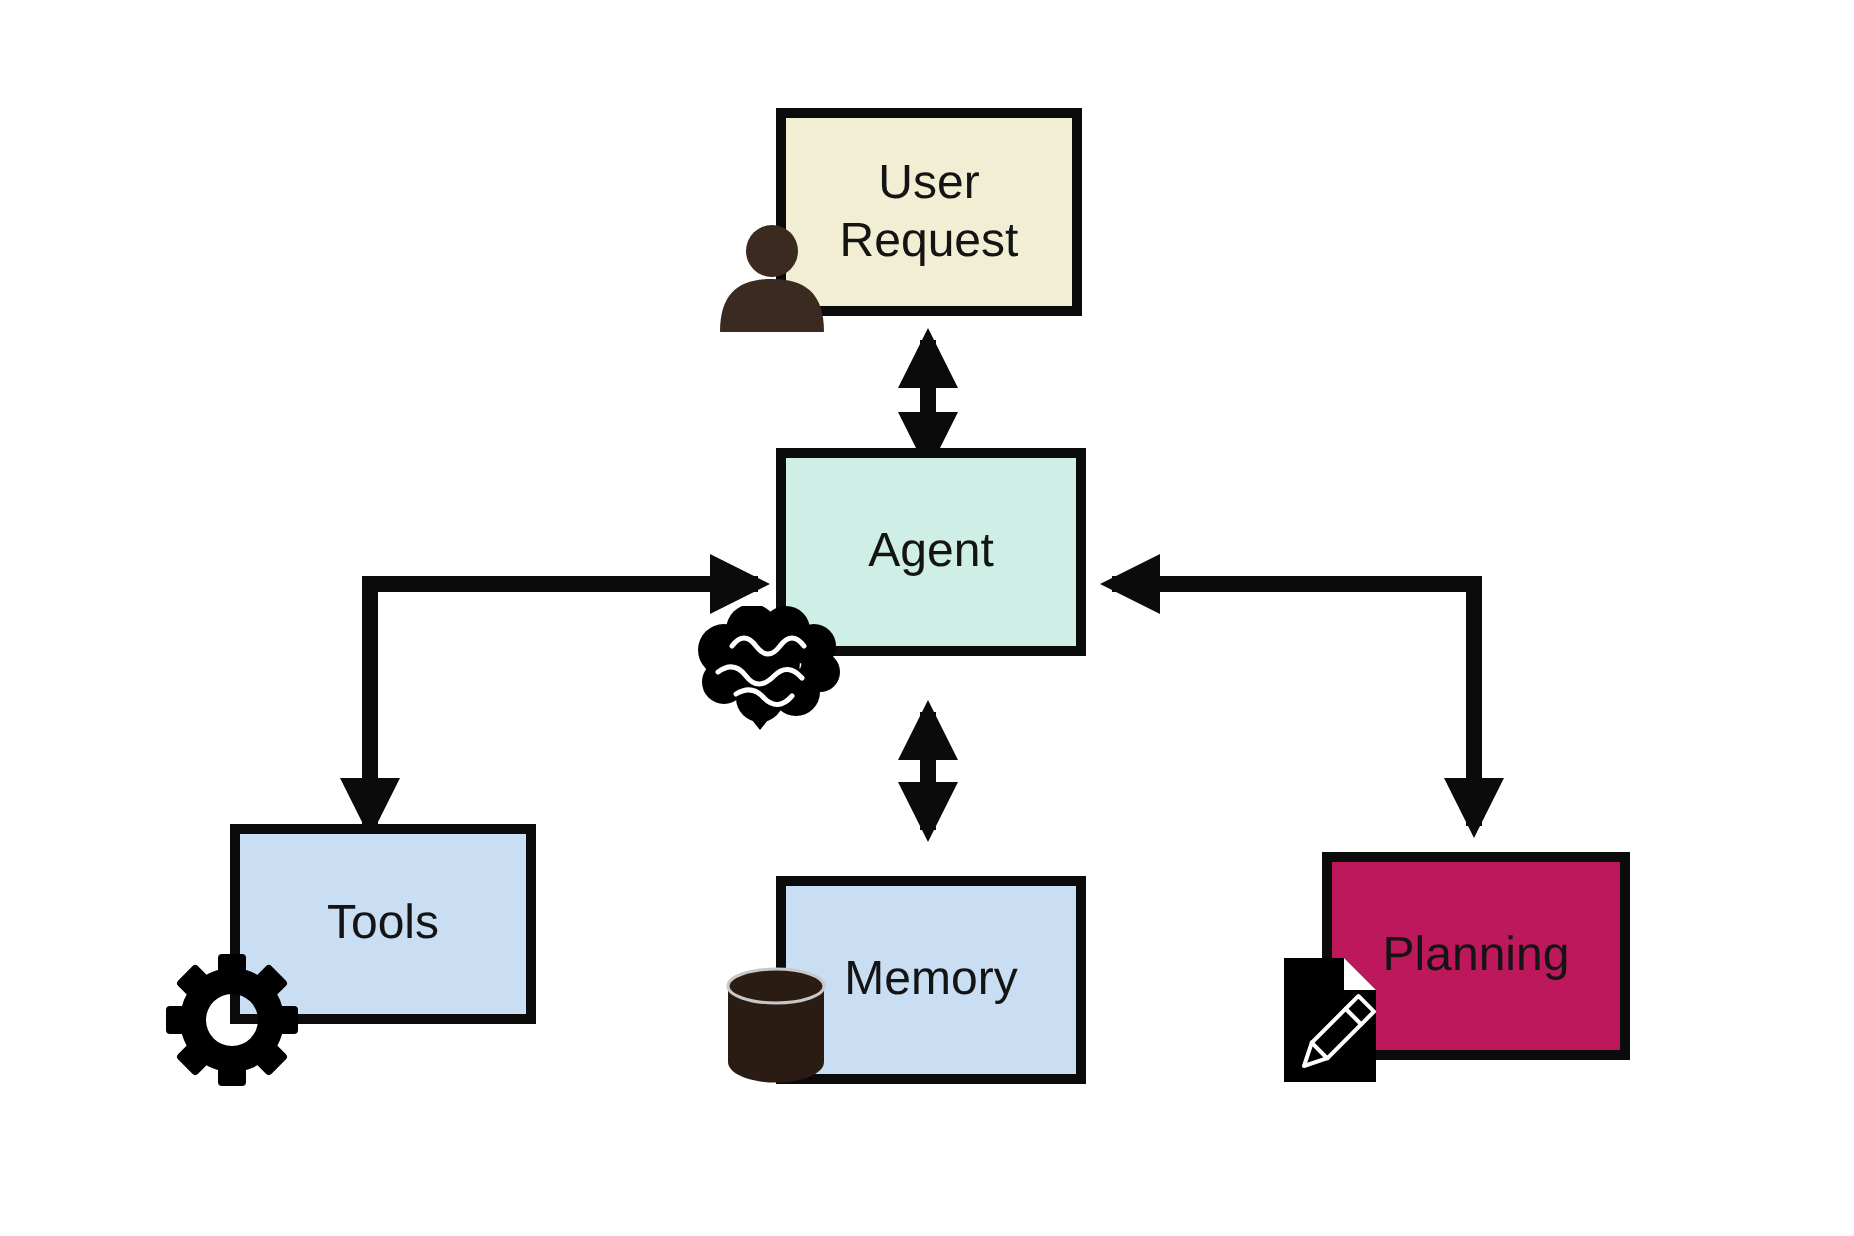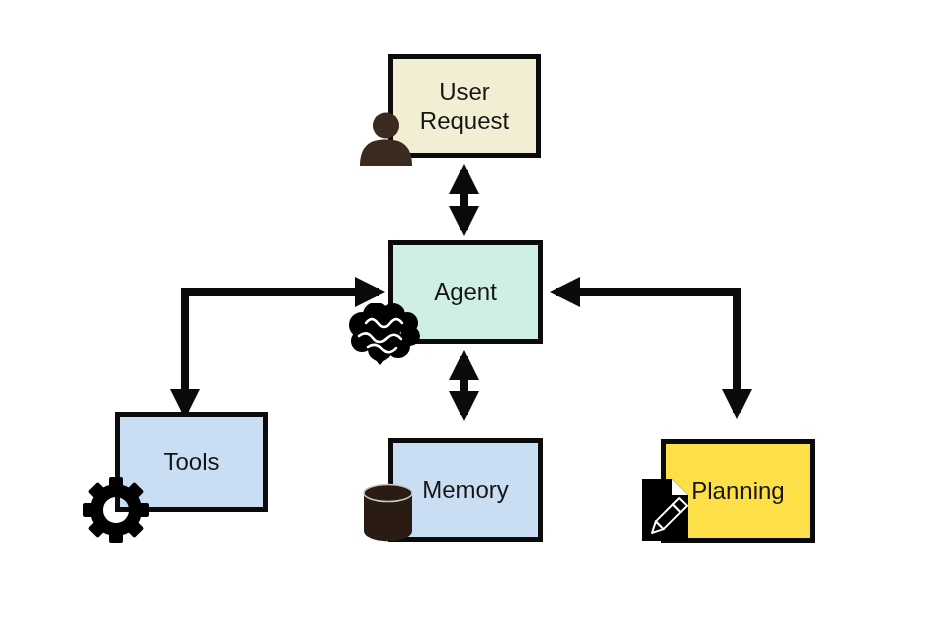--- a/index.html
+++ b/index.html
@@ -14,21 +14,21 @@
   .edge{stroke:#0b0b0b;stroke-width:8;fill:none;stroke-linejoin:miter;}
   .node{
     position:absolute;z-index:2;
     display:flex;align-items:center;justify-content:center;
     border:5px solid #0b0b0b;box-sizing:border-box;
     font-weight:400;font-size:24px;color:#141414;
     text-align:center;line-height:1.22;
   }
   .node-user-request{left:388px;top:54px;width:153px;height:104px;}
   .node-user-request .label{max-width:112px;}
-  .node-agent{left:388px;top:240px;width:155px;height:104px;}
+  .node-agent{left:388px;top:224px;width:155px;height:104px;}
   .node-tools{left:115px;top:412px;width:153px;height:100px;}
   .node-memory{left:388px;top:426px;width:155px;height:104px;margin-top:12px;}
   .node-planning{left:661px;top:426px;width:154px;height:104px;}
   .icon{position:absolute;z-index:3;}
   .icon-person{left:358px;top:112px;}
   .icon-brain{left:346px;top:303px;}
   .icon-gear{left:82px;top:476px;}
   .icon-database{left:362px;top:482px;}
   .icon-plan{left:640px;top:477px;}
 </style>
@@ -58,21 +58,21 @@
   </div>
 
   <div class="node node-tools" style="background-color: rgb(201, 221, 243);">
     <span class="label">Tools</span>
   </div>
 
   <div class="node node-memory" style="background-color: rgb(201, 221, 243);">
     <span class="label">Memory</span>
   </div>
 
-  <div class="node node-planning" style="background-color: #fde047; margin-top: 13px;">
+  <div class="node node-planning" style="background-color: #be185d;">
     <span class="label">Planning</span>
   </div>
 
   <svg class="icon icon-person" width="56" height="54" viewBox="0 0 56 54">
     <circle cx="28" cy="13.5" r="13" style="fill: rgb(59, 42, 32);"></circle>
     <path d="M2,54 C2,34 12,27.5 28,27.5 C44,27.5 54,34 54,54 Z" style="fill: rgb(59, 42, 32);"></path>
   </svg>
 
   <svg class="icon icon-brain" width="78" height="62" viewBox="0 0 78 62">
     <g fill="#000000">

